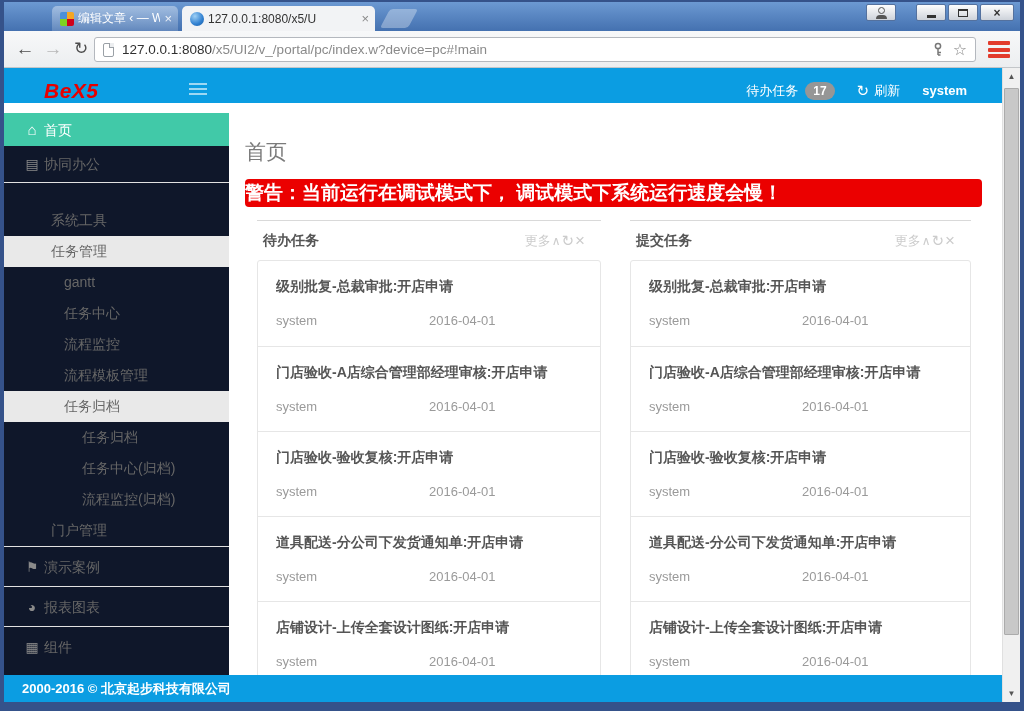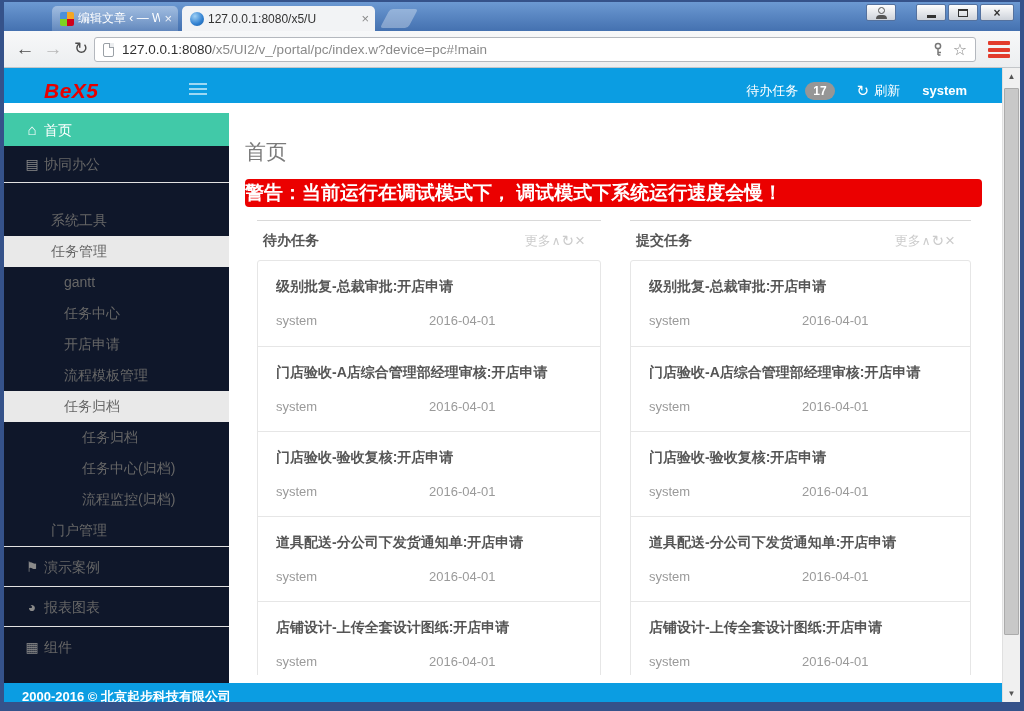--- a/index.html
+++ b/index.html
@@ -99,21 +99,21 @@
   .more { font-size:13px; }
   .ico-collapse { font-size:12px; } .ico-refresh { font-size:15px; } .ico-close { font-size:17px; line-height:14px; }
   .task-list { border:1px solid #e6e6e6; border-radius:3px; }
   .task-item { height:85px; padding:17px 18px 0; }
   .task-item + .task-item { border-top:1px solid #e6e6e6; }
   .task-title { font-size:14px; font-weight:bold; color:#555; white-space:nowrap; overflow:hidden; }
   .task-meta { margin-top:17px; font-size:13px; color:#9a9a9a; }
   .task-user { display:inline-block; min-width:153px; }
 
   
-  .app-footer { position:absolute; left:0; bottom:0; width:100%; height:19px; background:#0b9de2; z-index:6;
+  .app-footer { position:absolute; left:0; bottom:0; width:100%; height:27px; background:#0b9de2; z-index:6;
     color:#fff; font-size:13px; font-weight:bold; line-height:27px; padding-left:18px; }
 
   
   .scrollbar { position:absolute; right:0; top:0; width:18px; height:634px; background:#f0f0f0; border-left:1px solid #e0e0e0; }
   .sb-btn { position:absolute; left:0; width:100%; height:17px; text-align:center; font-size:8px; color:#555; line-height:17px; }
   .sb-up { top:0; } .sb-down { bottom:0; }
   .sb-thumb { position:absolute; left:1px; right:1px; top:20px; height:547px; background:#c8c8c8; border:1px solid #ababab; border-radius:1px; }
 </style>
 </head>
 <body>
@@ -199,21 +199,21 @@
       </div>
 
       <div class="sidebar">
         <div id="side-menu">
             <div class="side-item lvl0 active"><span class="mi">⌂</span><span>首页</span></div>
             <div class="side-item lvl0 sep-bottom"><span class="mi">▤</span><span>协同办公</span></div>
             <div class="side-item lvl1 first-sub"><span>系统工具</span></div>
             <div class="side-item lvl1 expanded"><span>任务管理</span></div>
             <div class="side-item lvl2"><span>gantt</span></div>
             <div class="side-item lvl2"><span>任务中心</span></div>
-            <div class="side-item lvl2"><span>开店申请</span></div>
+            <div class="side-item lvl2"><span>流程监控</span></div>
             <div class="side-item lvl2"><span>流程模板管理</span></div>
             <div class="side-item lvl2 expanded"><span>任务归档</span></div>
             <div class="side-item lvl3"><span>任务归档</span></div>
             <div class="side-item lvl3"><span>任务中心(归档)</span></div>
             <div class="side-item lvl3"><span>流程监控(归档)</span></div>
             <div class="side-item lvl1"><span>门户管理</span></div>
             <div class="side-item lvl0 sep-top"><span class="mi">⚑</span><span>演示案例</span></div>
             <div class="side-item lvl0 sep-top"><span class="mi">◕</span><span>报表图表</span></div>
             <div class="side-item lvl0 sep-top"><span class="mi">▦</span><span>组件</span></div>
           </div>

